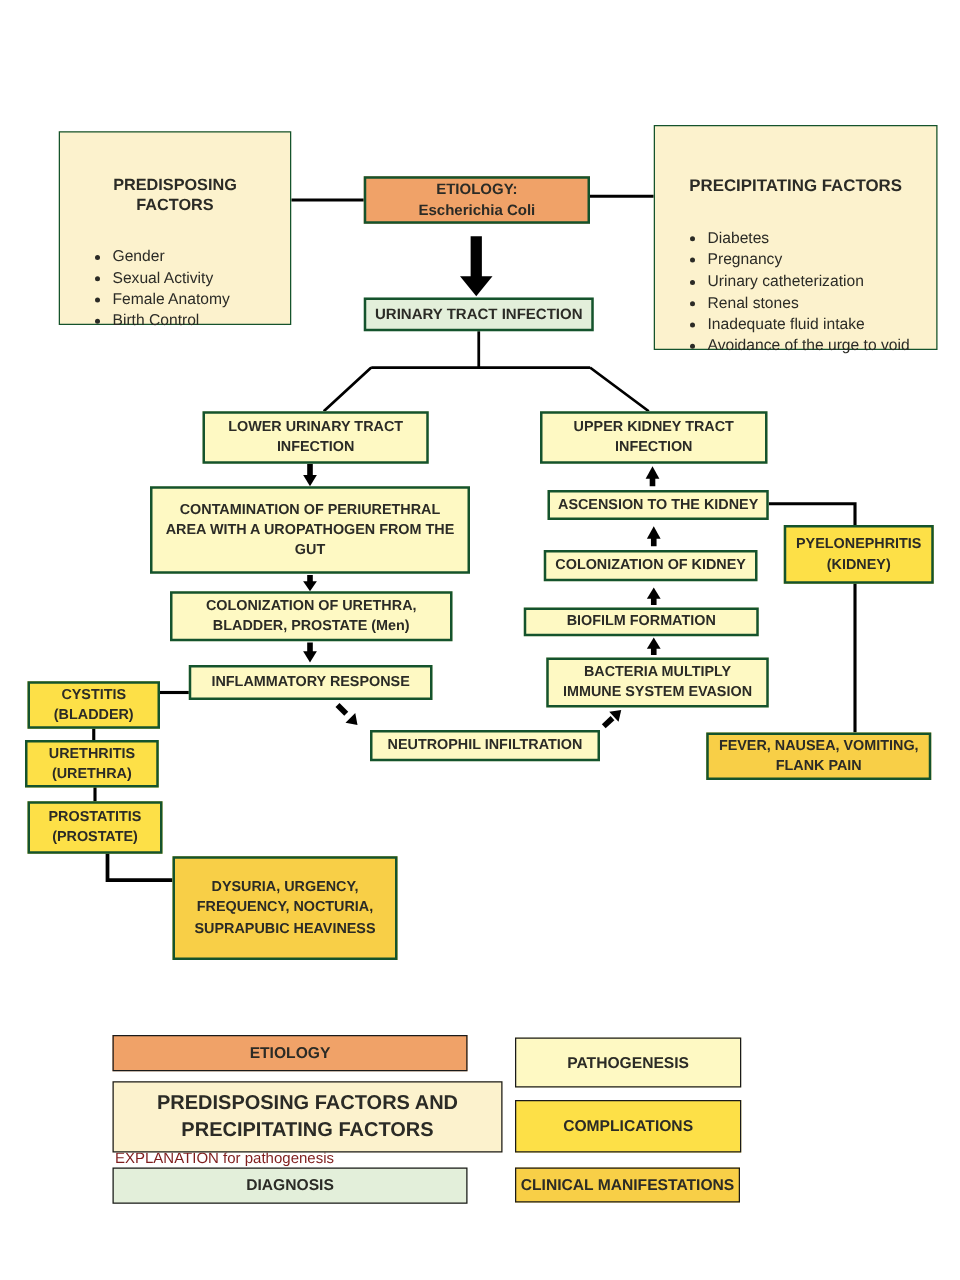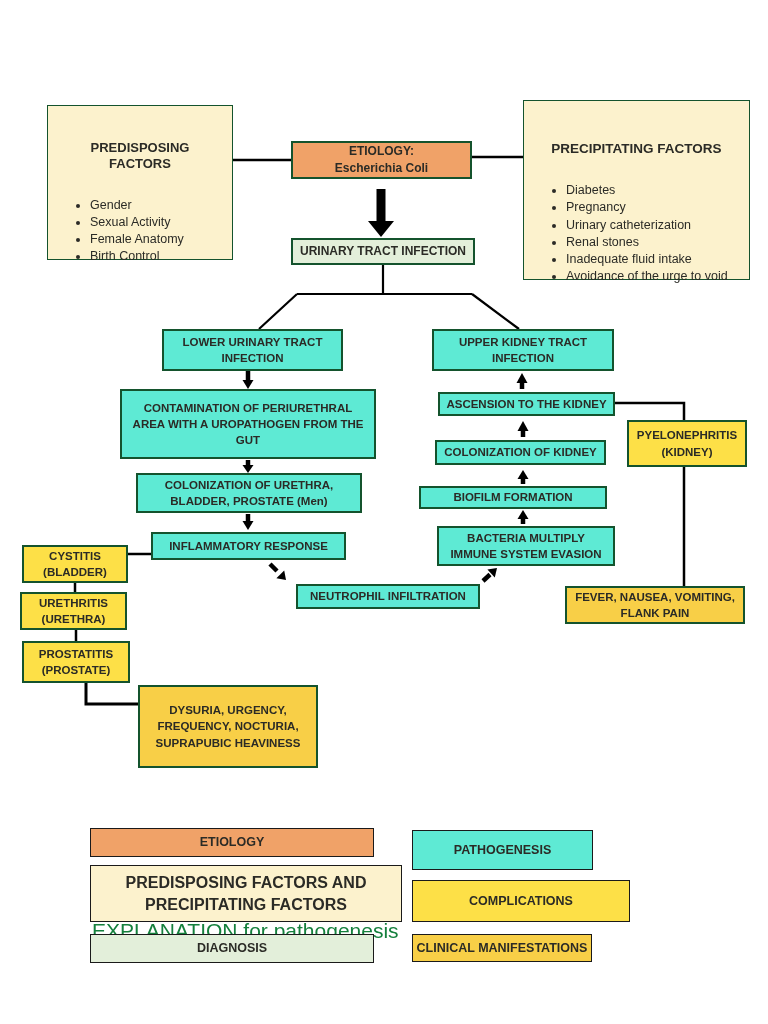--- a/index.html
+++ b/index.html
@@ -14,28 +14,28 @@
     display:flex;align-items:center;justify-content:center;text-align:center;
     border:2px solid #14532d;font-weight:700;font-size:11.5px;line-height:1.4;
     white-space:pre-line;color:#2b2b26;padding:2px 4px;
   }
   .factor{background:#FCF2CD;border-width:1.5px;display:block;text-align:center;padding:10px 8px;}
   .factor .ftitle{font-weight:700;font-size:13px;line-height:1.25;white-space:pre-line;margin-top:8px;}
   .factor ul{margin:9px 0 0 0;padding-left:34px;text-align:left;}
   .factor li{font-weight:400;font-size:12.5px;line-height:1.22;margin:2px 0;text-align:justify;padding-right:2px;}
   .orange{background:#F0A268;}
   .green{background:#E3EFDA;}
-  .peach{background:#5eead4;}
+  .peach{background:#fef9c3;}
   .blue{background:#fde047;}
   .yellow{background:#F8CF47;}
   .legend-heading{
     position:absolute;z-index:2;font-size:16px;letter-spacing:.5px;color:#3a3a3a;font-weight:400;
   }
   .explanation{
-    position:absolute;z-index:1;font-size:21px;color:#15803d;font-weight:400;white-space:nowrap;
+    position:absolute;z-index:1;font-size:12px;color:#7f1d1d;font-weight:400;white-space:nowrap;
   }
   .lgbox{
     position:absolute;z-index:2;box-sizing:border-box;border:1.5px solid #1a1a1a;
     display:flex;align-items:center;justify-content:center;text-align:center;
     font-weight:700;font-size:12.5px;line-height:1.35;white-space:pre-line;color:#2b2b26;
   }
 </style>
 </head>
 <body>
 
@@ -158,16 +158,16 @@
 
   <div class="legend-heading" style="left:93px;top:801px;margin-top:40px;">LEGENDS:</div>
   <div class="explanation" style="left:92px;top:919px;">EXPLANATION for pathogenesis</div>
 
   <div class="lgbox orange" style="left:90px;top:828px;width:284px;height:29px;">ETIOLOGY</div>
   <div class="lgbox" style="left:90px;top:865px;width:312px;height:57px;background:#FCF2CD;font-size:16px;">PREDISPOSING FACTORS AND
 PRECIPITATING FACTORS</div>
   <div class="lgbox green" style="left:90px;top:934px;width:284px;height:29px;">DIAGNOSIS</div>
 
   <div class="lgbox peach" style="left:412px;top:830px;width:181px;height:40px;">PATHOGENESIS</div>
-  <div class="lgbox blue" style="left:412px;top:880px;width:218px;height:42px;">COMPLICATIONS</div>
+  <div class="lgbox blue" style="left:412px;top:880px;width:181px;height:42px;">COMPLICATIONS</div>
   <div class="lgbox yellow" style="left:412px;top:934px;width:180px;height:28px;">CLINICAL MANIFESTATIONS</div>
 
 </div>
 
 </body></html>

